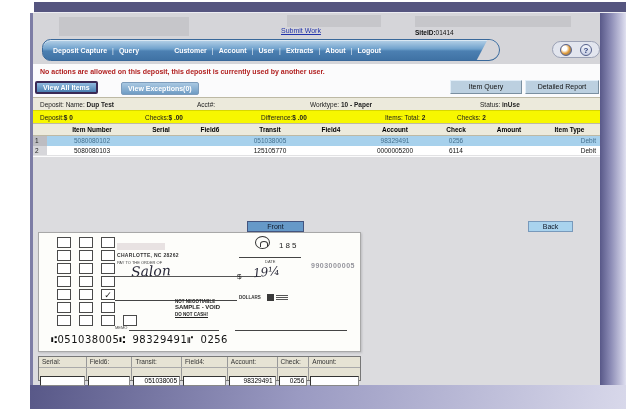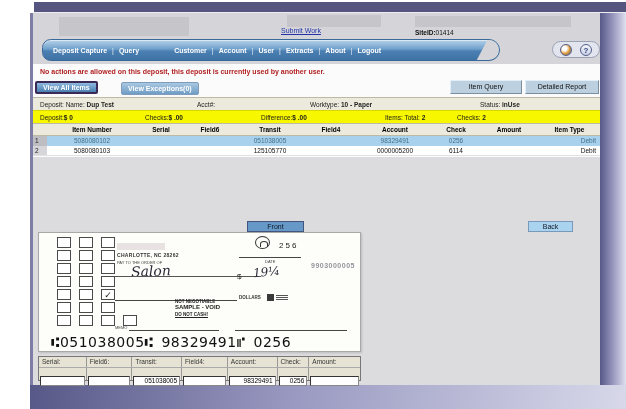--- a/index.html
+++ b/index.html
@@ -123,21 +123,21 @@
   .ck-banklogo { position:absolute; left:228px; top:61px; width:7px; height:7px; background:#3a3a3a; }
   .ck-banklogo::after { content:""; position:absolute; left:9px; top:1px; width:12px; height:1px;
     background:#555; box-shadow:0 2px 0 #555, 0 4px 0 #555; }
   .ck-void { position:absolute; left:136px; top:66px; color:#222; line-height:1.2; }
   .ck-void .v1 { font-size:4.5px; font-weight:bold; }
   .ck-void .v2 { font-size:6px; font-weight:bold; }
   .ck-void .v3 { font-size:4.5px; font-weight:bold; text-decoration:underline; }
   .ck-memo { position:absolute; left:76px; top:92px; font-size:4px; color:#444; }
   .ck-memoline { position:absolute; left:90px; top:97px; width:90px; border-bottom:1px solid #444; }
   .ck-sigline { position:absolute; left:196px; top:97px; width:112px; border-bottom:1px solid #444; }
-  .ck-micr { position:absolute; left:12px; top:101px; font-size:14px; color:#111;
+  .ck-micr { position:absolute; left:12px; top:101px; font-size:10px; color:#111;
     font-family:"DejaVu Sans", sans-serif; word-spacing:3px; letter-spacing:.5px; }
   .ck-spray { position:absolute; left:272px; top:29px; font-size:7px; font-weight:bold; color:#94949c; letter-spacing:.5px; }
   .bk-spray { position:absolute; left:28px; top:56px; font-size:7.5px; font-weight:bold; color:#5a5a62; letter-spacing:.8px; }
   .bk-noise1 { position:absolute; left:12px; top:96px; width:26px; height:2px;
     background:repeating-linear-gradient(to right,#b8b8bc 0 2px,transparent 2px 5px); }
   .bk-noise2 { position:absolute; left:180px; top:90px; width:14px; height:2px;
     background:repeating-linear-gradient(to right,#bcbcc0 0 2px,transparent 2px 5px); }
 
   
   .fields-bar { position:absolute; left:5px; top:292px; width:323px; border:1px solid #777; background:#e6e3d4; }
@@ -296,21 +296,21 @@
             <div class="cb"></div>
             <div class="cb"></div>
           </div>
       </div>
       <div class="ck-redact"></div>
       <div class="ck-city">CHARLOTTE, NC   28262</div>
       <div class="ck-payto">PAY TO THE ORDER OF</div>
       <div class="ck-payee">Salon</div>
       <div class="ck-payee-line"></div>
       <div class="ck-doodle"></div>
-      <div class="ck-num">256</div>
+      <div class="ck-num">185</div>
       <div class="ck-dateline"></div>
       <div class="ck-date">DATE</div>
       <div class="ck-dollar">$</div>
       <div class="ck-amt">19¼</div>
       <div class="ck-dollarsline"></div>
       <div class="ck-dollars">DOLLARS</div>
       <div class="ck-banklogo"></div>
       <div class="ck-void">
         <div class="v1">NOT NEGOTIABLE</div>
         <div class="v2">SAMPLE - VOID</div>

